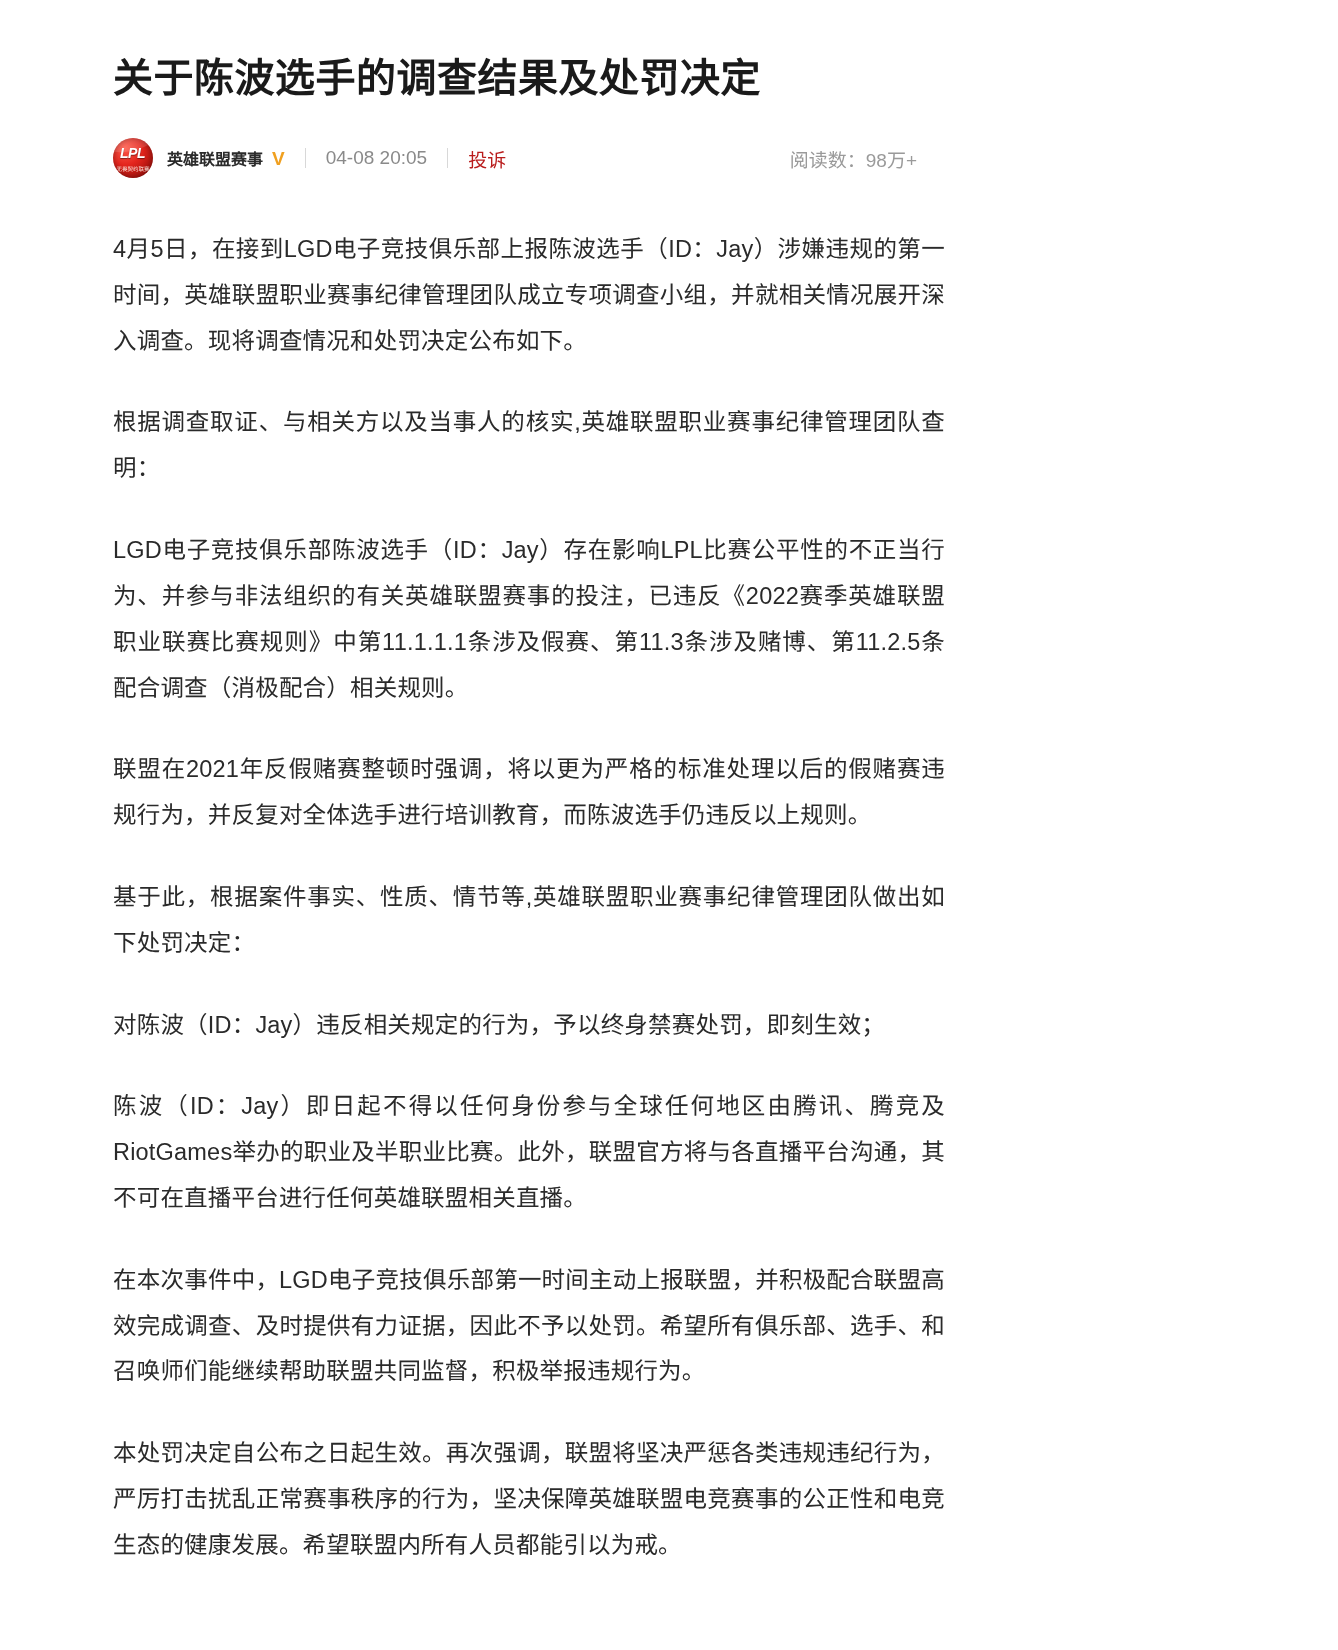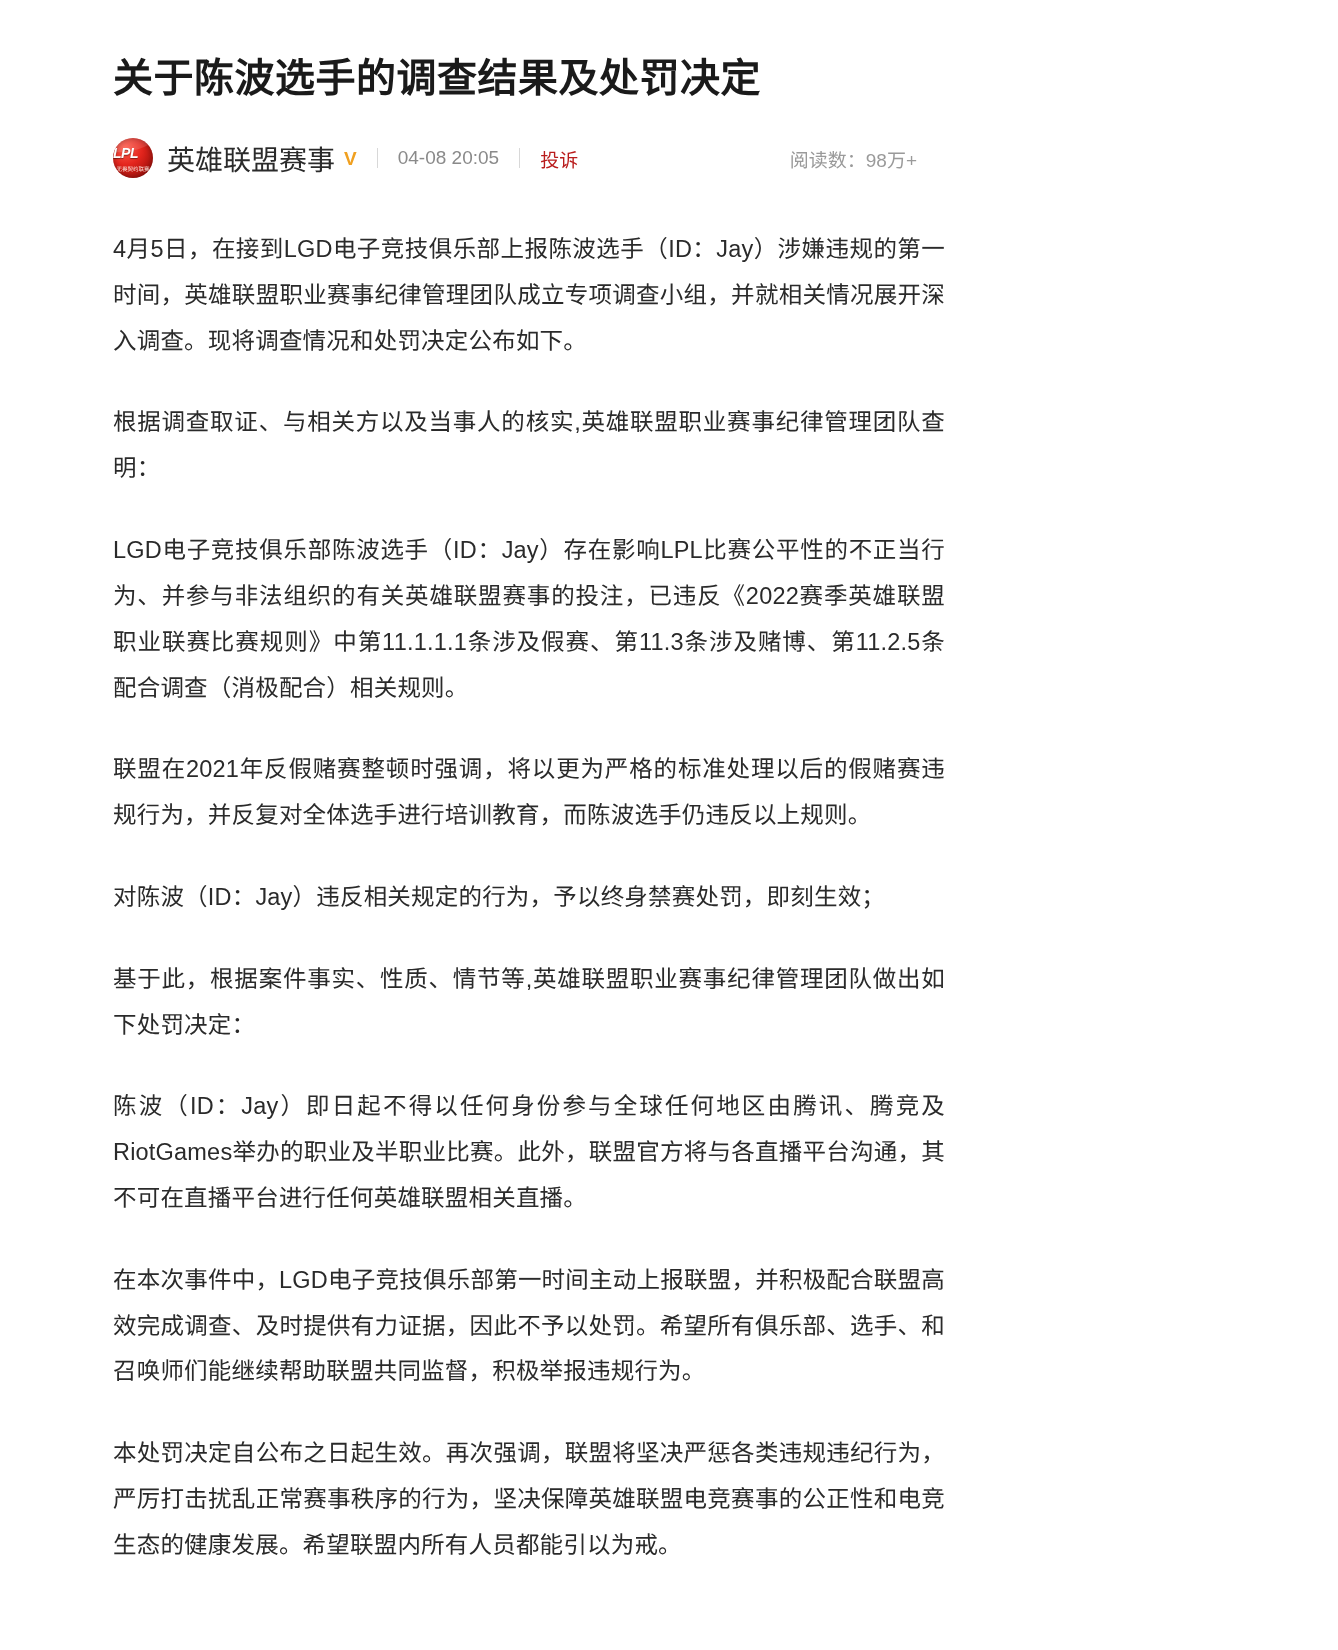--- a/index.html
+++ b/index.html
@@ -64,23 +64,23 @@
     content: "";
     position: absolute;
     left: -8px; top: -14px;
     width: 58px; height: 26px;
     background: rgba(255,255,255,0.13);
     transform: rotate(-18deg);
     border-radius: 50%;
   }
   .avatar-lpl {
     position: absolute;
-    left: 0; right: 1px;
+    left: 0; right: 8px;
     top: 8px;
-    text-align: left;
+    text-align: right;
     font-family: "Liberation Sans", sans-serif;
     font-style: italic;
     font-weight: 700;
     font-size: 14px;
     letter-spacing: -0.5px;
     color: #ffffff;
     text-shadow: 0 1px 1px rgba(0,0,0,0.45);
     line-height: 1;
   }
   .avatar-sub {
@@ -90,23 +90,23 @@
     text-align: center;
     font-size: 6px;
     color: #ffe9e0;
     letter-spacing: 0px;
     line-height: 1;
     white-space: nowrap;
     transform: scale(0.92);
   }
 
   .author-name {
-    font-size: 28px;
+    font-size: 16px;
     color: #2b2b2b;
-    font-weight: 400;
+    font-weight: 700;
     white-space: nowrap;
   }
 
   .verified-badge {
     margin-left: 9px;
     font-size: 19px;
     font-weight: 700;
     color: #f0a020;
     font-family: "Liberation Sans", sans-serif;
     line-height: 1;
@@ -195,21 +195,21 @@
       <span class="byline-spacer"></span>
 
       <span class="read-count">阅读数：98万+</span>
     </div>
 
     <div class="body-content">
       <p class="para">4月5日，在接到LGD电子竞技俱乐部上报陈波选手（ID：Jay）涉嫌违规的第一时间，英雄联盟职业赛事纪律管理团队成立专项调查小组，并就相关情况展开深入调查。现将调查情况和处罚决定公布如下。</p>
       <p class="para">根据调查取证、与相关方以及当事人的核实,英雄联盟职业赛事纪律管理团队查明：</p>
       <p class="para">LGD电子竞技俱乐部陈波选手（ID：Jay）存在影响LPL比赛公平性的不正当行为、并参与非法组织的有关英雄联盟赛事的投注，已违反《2022赛季英雄联盟职业联赛比赛规则》中第11.1.1.1条涉及假赛、第11.3条涉及赌博、第11.2.5条配合调查（消极配合）相关规则。</p>
       <p class="para">联盟在2021年反假赌赛整顿时强调，将以更为严格的标准处理以后的假赌赛违规行为，并反复对全体选手进行培训教育，而陈波选手仍违反以上规则。</p>
+      <p class="para">基于此，根据案件事实、性质、情节等,英雄联盟职业赛事纪律管理团队做出如下处罚决定：</p>
       <p class="para">对陈波（ID：Jay）违反相关规定的行为，予以终身禁赛处罚，即刻生效；</p>
-      <p class="para">基于此，根据案件事实、性质、情节等,英雄联盟职业赛事纪律管理团队做出如下处罚决定：</p>
       <p class="para">陈波（ID：Jay）即日起不得以任何身份参与全球任何地区由腾讯、腾竞及RiotGames举办的职业及半职业比赛。此外，联盟官方将与各直播平台沟通，其不可在直播平台进行任何英雄联盟相关直播。</p>
       <p class="para">在本次事件中，LGD电子竞技俱乐部第一时间主动上报联盟，并积极配合联盟高效完成调查、及时提供有力证据，因此不予以处罚。希望所有俱乐部、选手、和召唤师们能继续帮助联盟共同监督，积极举报违规行为。</p>
       <p class="para">本处罚决定自公布之日起生效。再次强调，联盟将坚决严惩各类违规违纪行为，严厉打击扰乱正常赛事秩序的行为，坚决保障英雄联盟电竞赛事的公正性和电竞生态的健康发展。希望联盟内所有人员都能引以为戒。</p>
     </div>
 
   </div>
 </div>
 
 </body></html>

